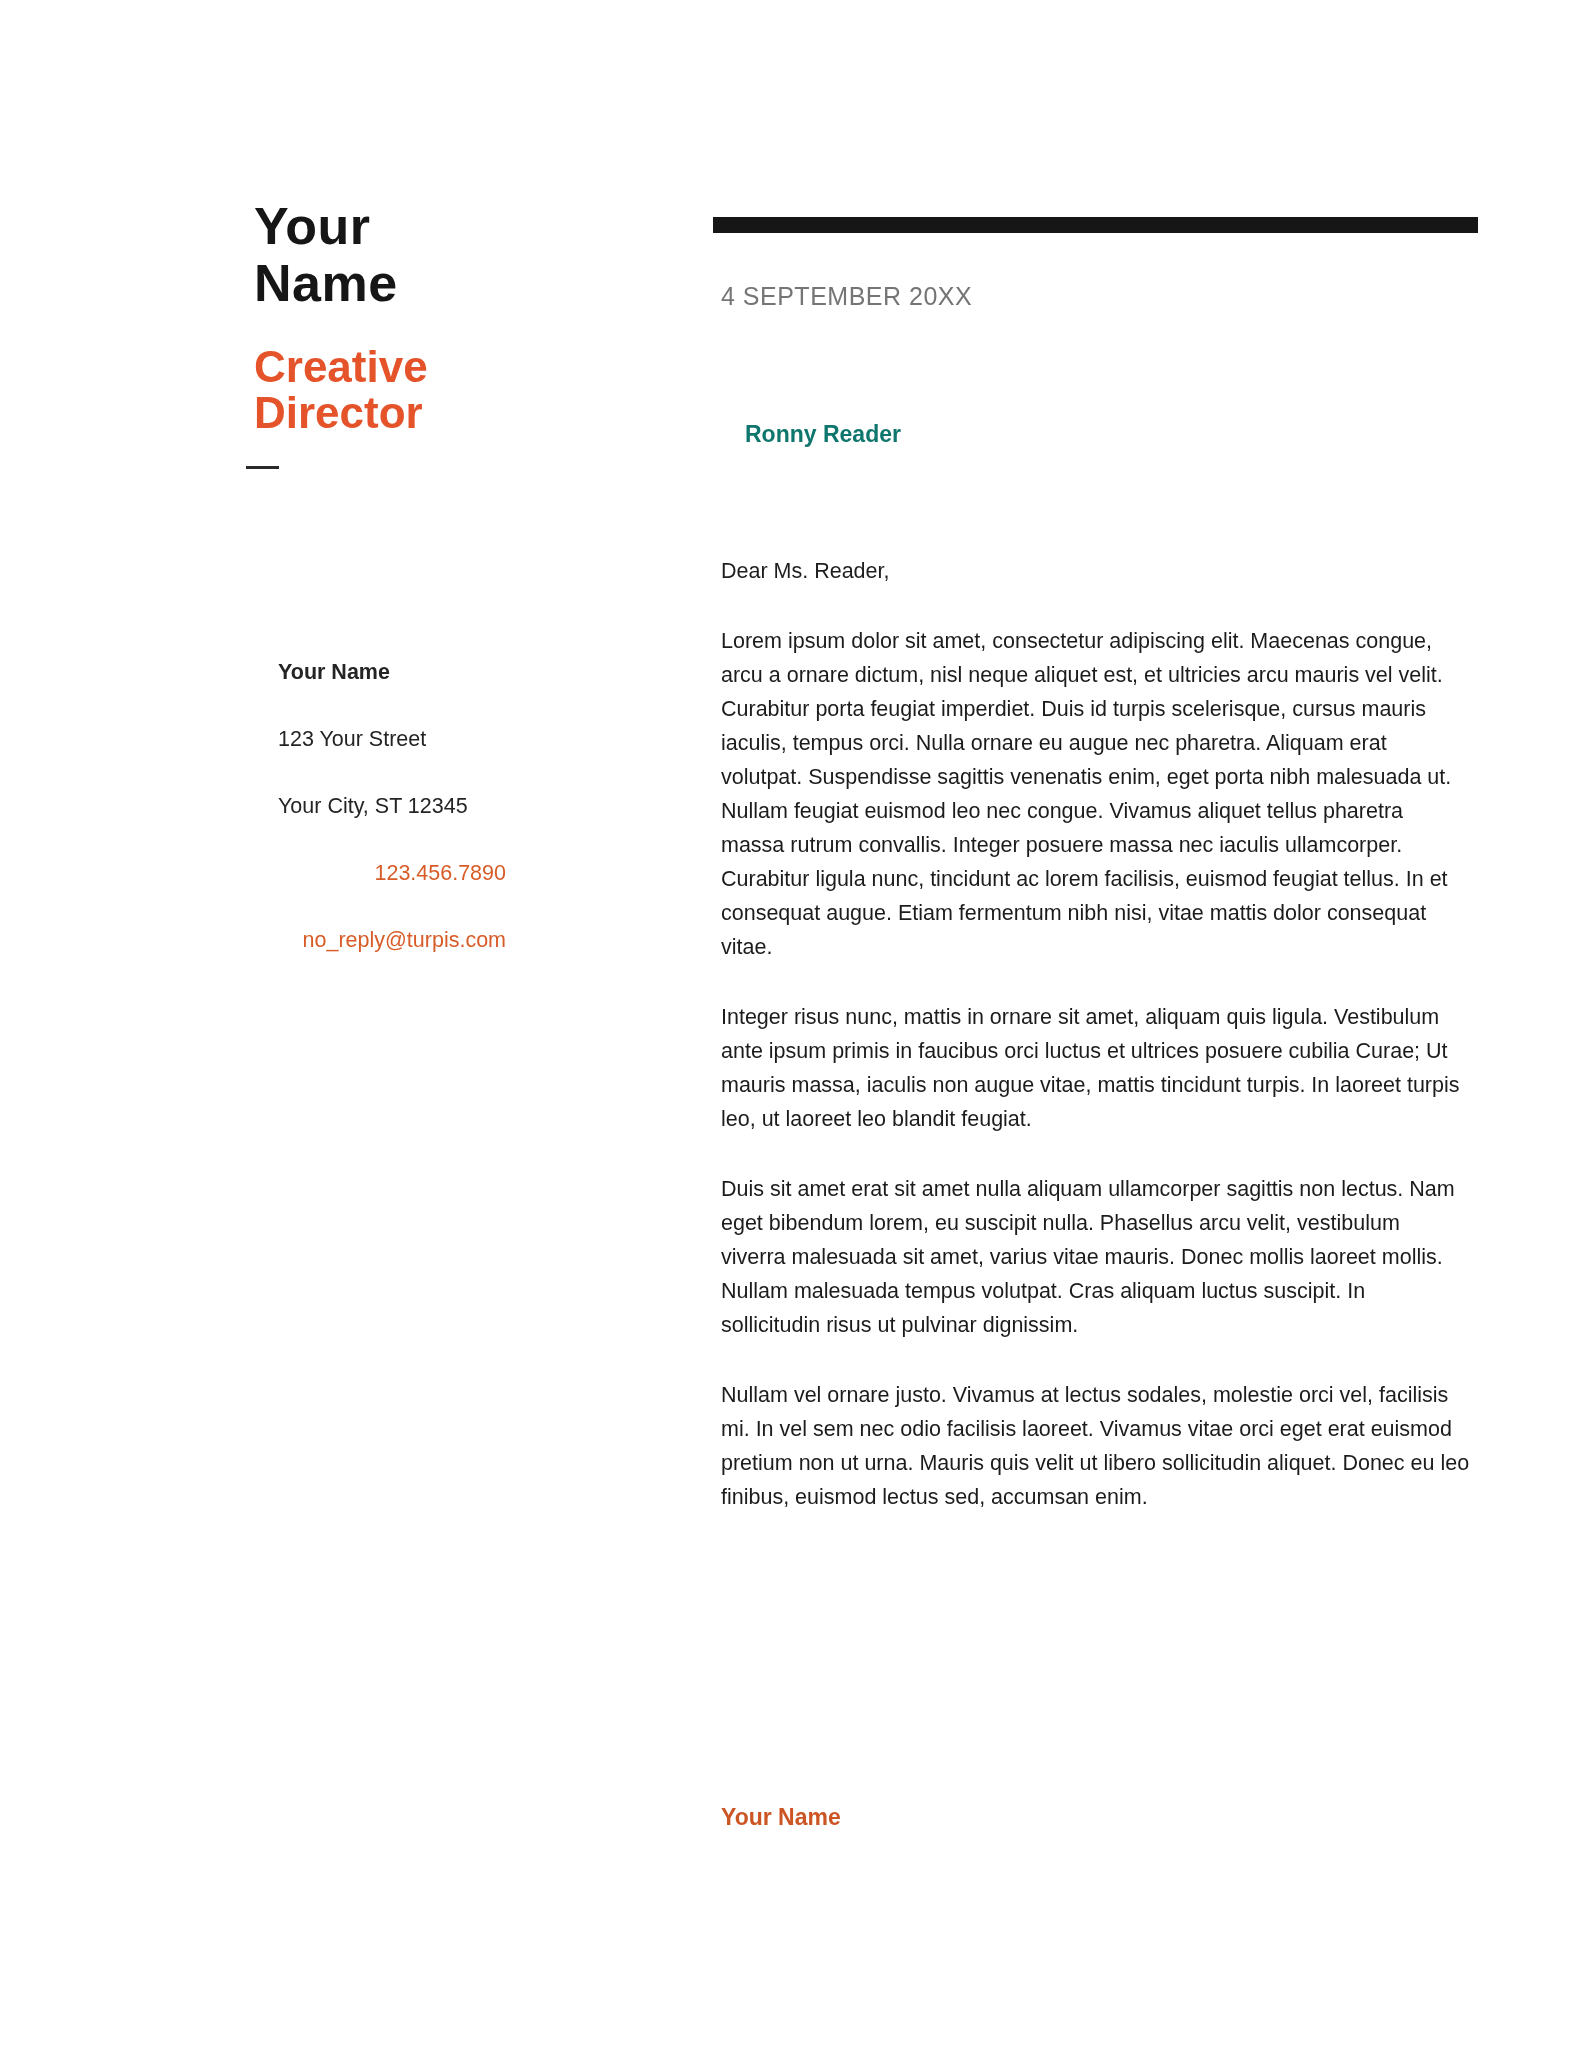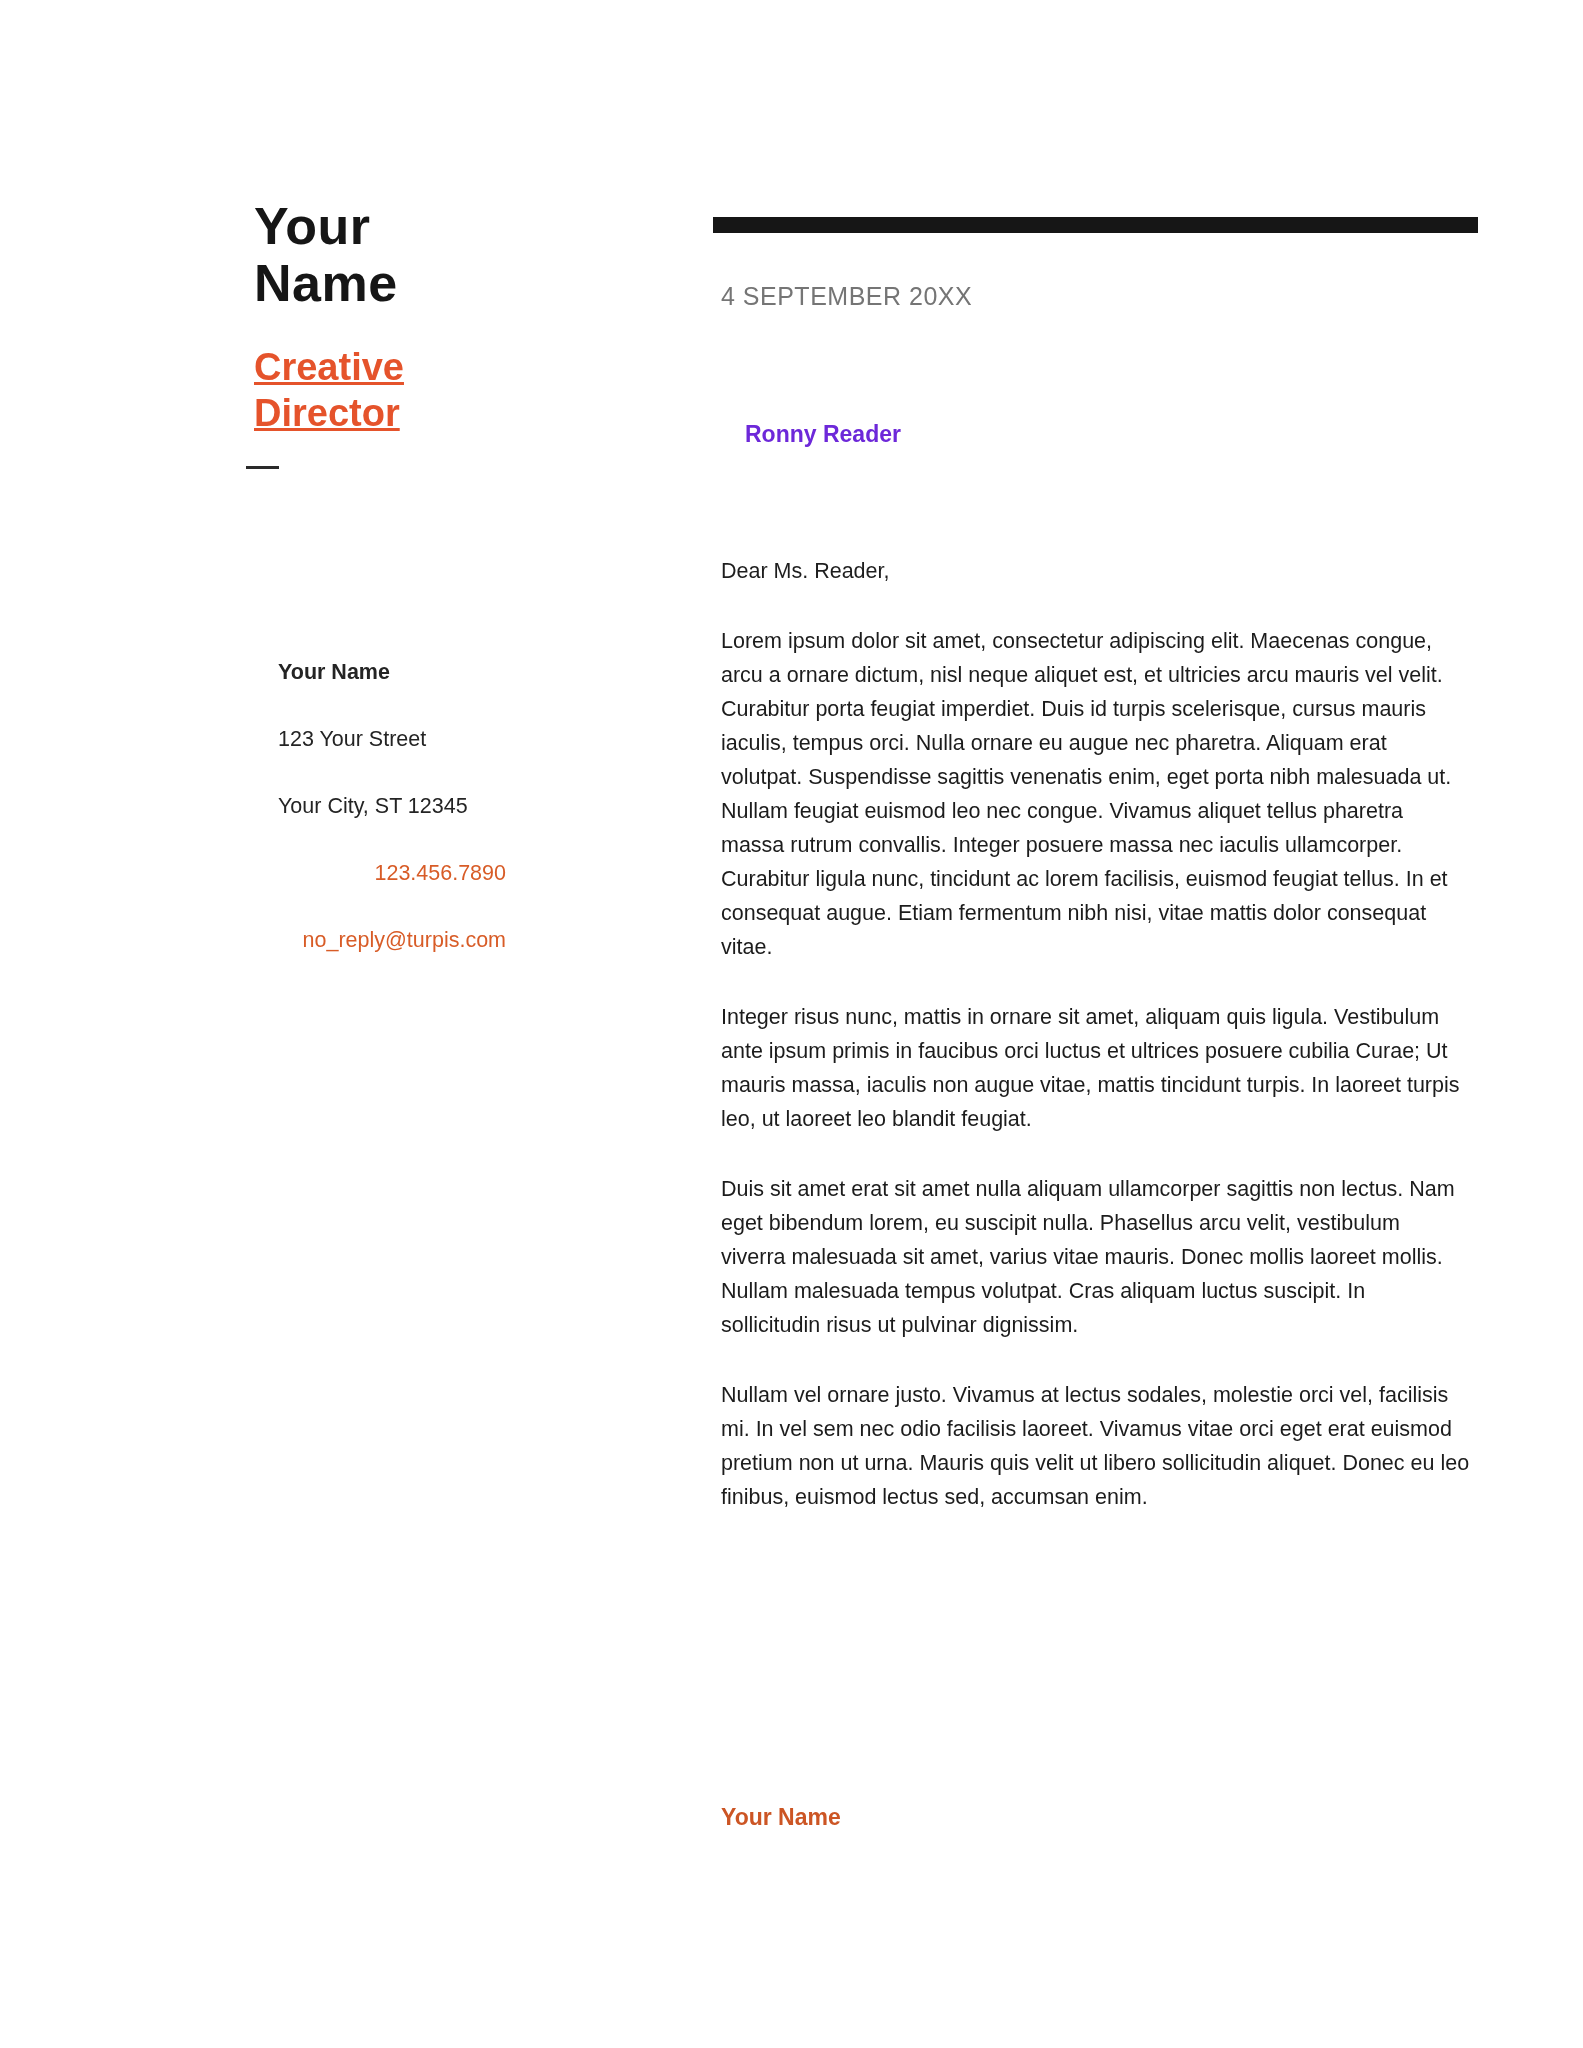--- a/index.html
+++ b/index.html
@@ -35,25 +35,24 @@
   .sidebar-name {
     width: 250px;
     font-size: 52px;
     line-height: 57px;
     font-weight: 700;
     color: #161616;
     letter-spacing: 0.5px;
   }
   .sidebar-title {
     margin-top: 10px;
-    font-size: 38px;
+    font-size: 44px;
     line-height: 46px;
     font-weight: 700;
     color: var(--accent);
-    text-decoration: underline;
   }
   .sidebar-divider {
     margin-top: 22px;
     width: 33px;
     border-top: 3px solid #2a2a2a;
   }
   .contact {
     margin-top: 138px;
     font-size: 21.5px;
     line-height: 35px;
@@ -78,21 +77,21 @@
     margin-top: 40px;
     font-size: 25px;
     line-height: 30px;
     color: var(--muted);
     letter-spacing: 0.5px;
   }
   .recipient {
     margin-top: 68px;
     font-size: 21.5px;
     line-height: 31px;
-    color: #6d28d9;
+    color: #0f766e;
   }
   .recipient .recipient-name {
     font-weight: 700;
     font-size: 23px;
   }
   .salutation {
     margin-top: 64px;
     font-size: 21.5px;
     line-height: 34px;
   }

